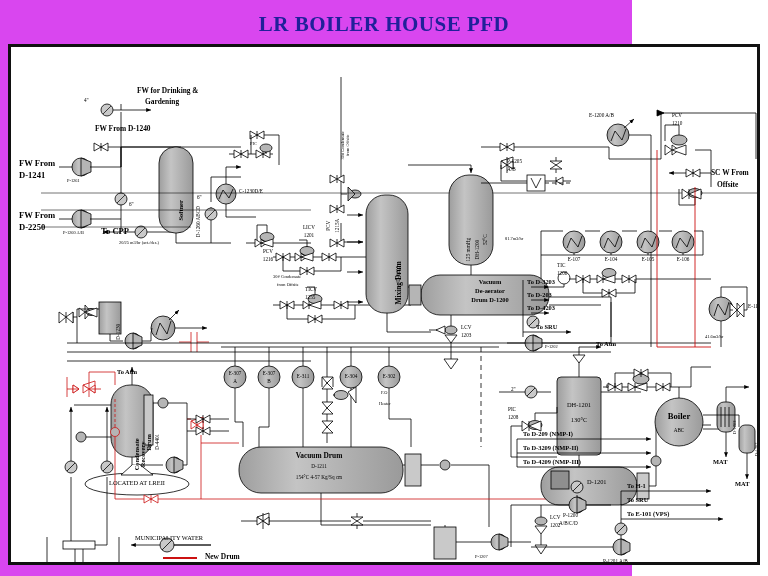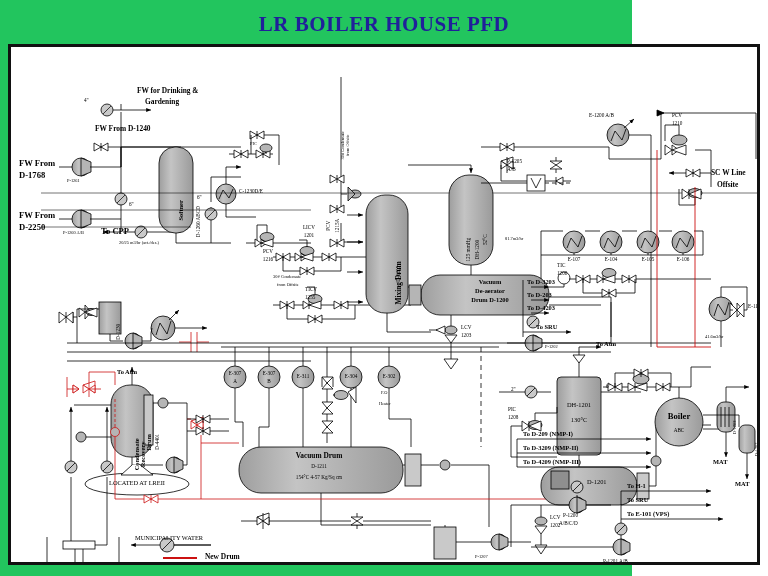--- a/index.html
+++ b/index.html
@@ -1,18 +1,18 @@
 <!DOCTYPE html>
 <html><head>
 <meta charset="utf-8">
 <style>
   html,body{margin:0;padding:0;background:#ffffff;}
   body{width:768px;height:576px;overflow:hidden;
        font-family:"Liberation Serif", serif;}
-  #page{position:relative;width:632px;height:576px;background:#22c55e;}
+  #page{position:relative;width:632px;height:576px;background:#d946ef;}
 
   #title{
     position:absolute;left:0;top:12px;width:768px;text-align:center;
     font-family:"Liberation Serif", serif;
     font-weight:bold;font-size:21px;letter-spacing:.5px;
     color:#20209a;
   }
 
   #frame{
     position:absolute;left:8px;top:44px;width:752px;height:521px;
@@ -530,21 +530,21 @@
           <line x1="152" y1="525" x2="186" y2="525" stroke="#000"></line>
         </g>
       </svg>
 
       <div class="lbl f7 b" style="left:126px;top:40px;">FW for Drinking &amp;</div>
       <div class="lbl f7 b" style="left:134px;top:51px;">Gardening</div>
       <div class="lbl f5" style="left:73px;top:51px;">4"</div>
       <div class="lbl f7 b" style="left:84px;top:78px;text-align:right;">FW From D-1240</div>
 
       <div class="lbl f8 b" style="left:8px;top:112px;">FW From</div>
-      <div class="lbl f8 b" style="left:8px;top:124px;">D-1768</div>
+      <div class="lbl f8 b" style="left:8px;top:124px;">D-1241</div>
       <div class="lbl f8 b" style="left:8px;top:164px;">FW From</div>
       <div class="lbl f8 b" style="left:8px;top:176px;">D-2250</div>
 
       <div class="lbl f4" style="left:56px;top:132px;">P-1261</div>
       <div class="lbl f4" style="left:52px;top:184px;">P-1260 A/B</div>
       <div class="lbl f8 b" style="left:90px;top:180px;">To CPP</div>
       <div class="lbl f4" style="left:108px;top:194px;">20/25 m3/hr (act./des.)</div>
       <div class="lbl f5" style="left:118px;top:155px;">6"</div>
       <div class="lbl f5" style="left:186px;top:148px;">6"</div>
 
@@ -588,21 +588,21 @@
 
       <div class="lbl f5" style="left:450px;top:278px;">LCV</div>
       <div class="lbl f5" style="left:450px;top:286px;">1203</div>
 
       <div class="lbl f5" style="left:578px;top:66px;">E-1200 A/B</div>
       <div class="lbl f5" style="left:661px;top:66px;">PCV</div>
       <div class="lbl f5" style="left:661px;top:74px;">1210</div>
       <div class="lbl f5" style="left:496px;top:112px;">P-1205</div>
       <div class="lbl f5" style="left:496px;top:120px;">A/B</div>
 
-      <div class="lbl f7 b" style="left:700px;top:122px;">SC W Line</div>
+      <div class="lbl f7 b" style="left:700px;top:122px;">SC W From</div>
       <div class="lbl f7 b" style="left:706px;top:134px;">Offsite</div>
 
       <div class="lbl f4" style="left:494px;top:190px;">81.7m3/hr</div>
       <div class="lbl f5 ctr" style="left:549px;top:210px;width:28px;">E-107</div>
       <div class="lbl f5 ctr" style="left:586px;top:210px;width:28px;">E-104</div>
       <div class="lbl f5 ctr" style="left:623px;top:210px;width:28px;">E-105</div>
       <div class="lbl f5 ctr" style="left:658px;top:210px;width:28px;">E-106</div>
 
       <div class="lbl f5" style="left:737px;top:257px;">E-112</div>
       <div class="lbl f4" style="left:694px;top:288px;">41.6m3/hr</div>

